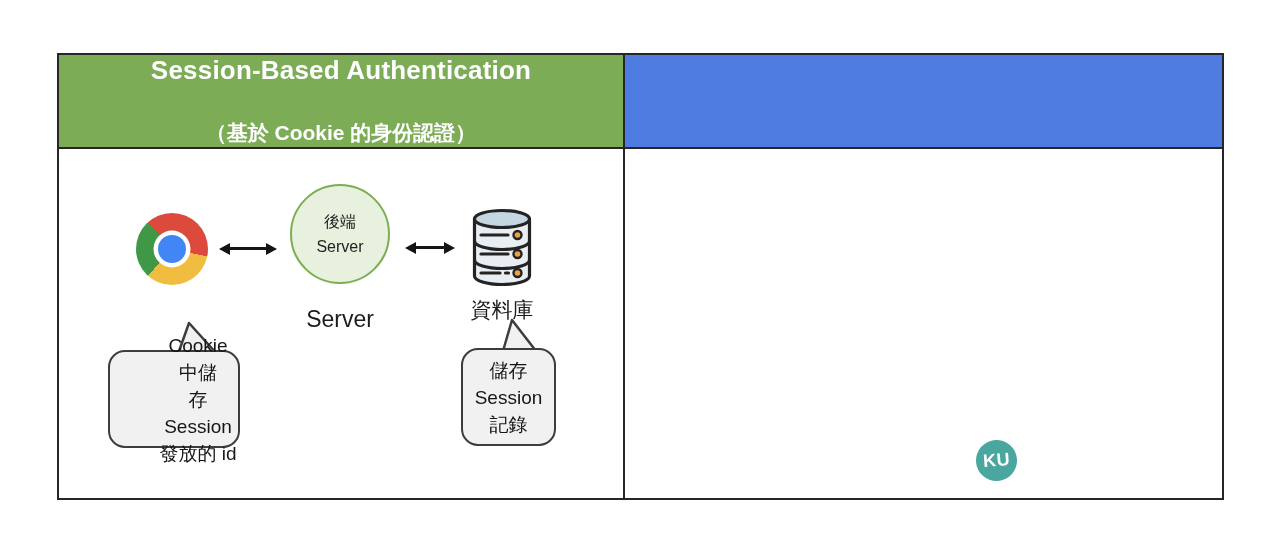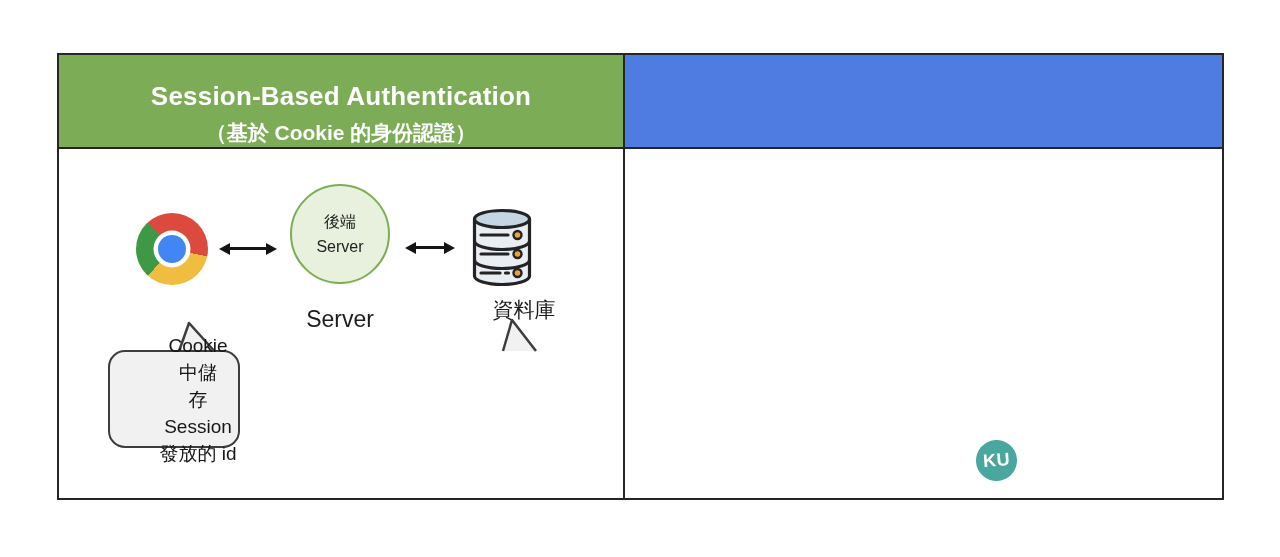--- a/index.html
+++ b/index.html
@@ -18,21 +18,21 @@
     position:absolute; left:57px; top:53px;
     width:1167px; height:447px;
     border:2.5px solid var(--border_dark);
     display:flex; flex-direction:column;
   }
   .header-row{ height:92px; display:flex; flex:none; }
   .header-left{
     width:566px; flex:none;
     background:var(--header_green);
     border-right:2.5px solid var(--border_dark);
-    display:flex; flex-direction:column; justify-content:flex-end; align-items:center;
+    display:flex; flex-direction:column; justify-content:space-between; align-items:center;
     gap:7px; color:#ffffff;
   }
   .header-left .title{ font-size:26px; font-weight:700; letter-spacing:0.2px; }
   .header-left .subtitle{ font-size:21px; font-weight:700; }
   .header-right{ flex:1; background:var(--header_blue); }
   .body-row{ flex:1; display:flex; border-top:2.5px solid var(--border_dark); background:#fff; }
   .body-left{ width:566px; flex:none; border-right:2.5px solid var(--border_dark); }
   .body-right{ flex:1; position:relative; }
 
   
@@ -53,21 +53,21 @@
     width:37px; height:37px; border-radius:50%; background:#ffffff;
   }
   .chrome::after{
     content:""; position:absolute; left:50%; top:50%; transform:translate(-50%,-50%);
     width:28px; height:28px; border-radius:50%; background:var(--chrome_blue);
   }
 
   .node-label{ position:absolute; text-align:center; color:#1c1c1c; }
   .label-client{ left:112px; top:292px; width:120px; font-size:24px; }
   .label-server{ left:280px; top:306px; width:120px; font-size:23px; }
-  .label-db{ left:464px; top:296px; width:120px; font-size:21px; }
+  .label-db{ left:442px; top:296px; width:120px; font-size:21px; }
 
   
   .arrow{ position:absolute; height:3px; background:#141414; border-radius:2px; }
   .arrow::before,.arrow::after{
     content:""; position:absolute; top:50%; transform:translateY(-50%);
     border-top:6.5px solid transparent; border-bottom:6.5px solid transparent;
   }
   .arrow::before{ left:-10px; border-right:11px solid #141414; }
   .arrow::after{ right:-10px; border-left:11px solid #141414; }
   .arrow-1{ left:229px; top:247px; width:38px; }
@@ -169,19 +169,24 @@
     </svg>
     <div class="bubble bubble-1">
       <span>Cookie 中儲</span>
       <span>存 Session</span>
       <span>發放的 id</span>
     </div>
 
     <svg class="tail tail-2" width="38" height="34" viewBox="0 0 38 34" xmlns="http://www.w3.org/2000/svg">
       <path d="M2 33 L11 2 L35 33" style="fill:var(--bubble_fill);stroke:var(--bubble_stroke)" stroke-width="2.5" stroke-linejoin="round"></path>
     </svg>
+    <div class="bubble bubble-2">
+      <span>儲存</span>
+      <span>Session</span>
+      <span>記錄</span>
+    </div>
 
     <div class="brand">
       <div class="brand-circle">KU</div>
     </div>
 
   </div>
 </div>
 
 </body></html>

